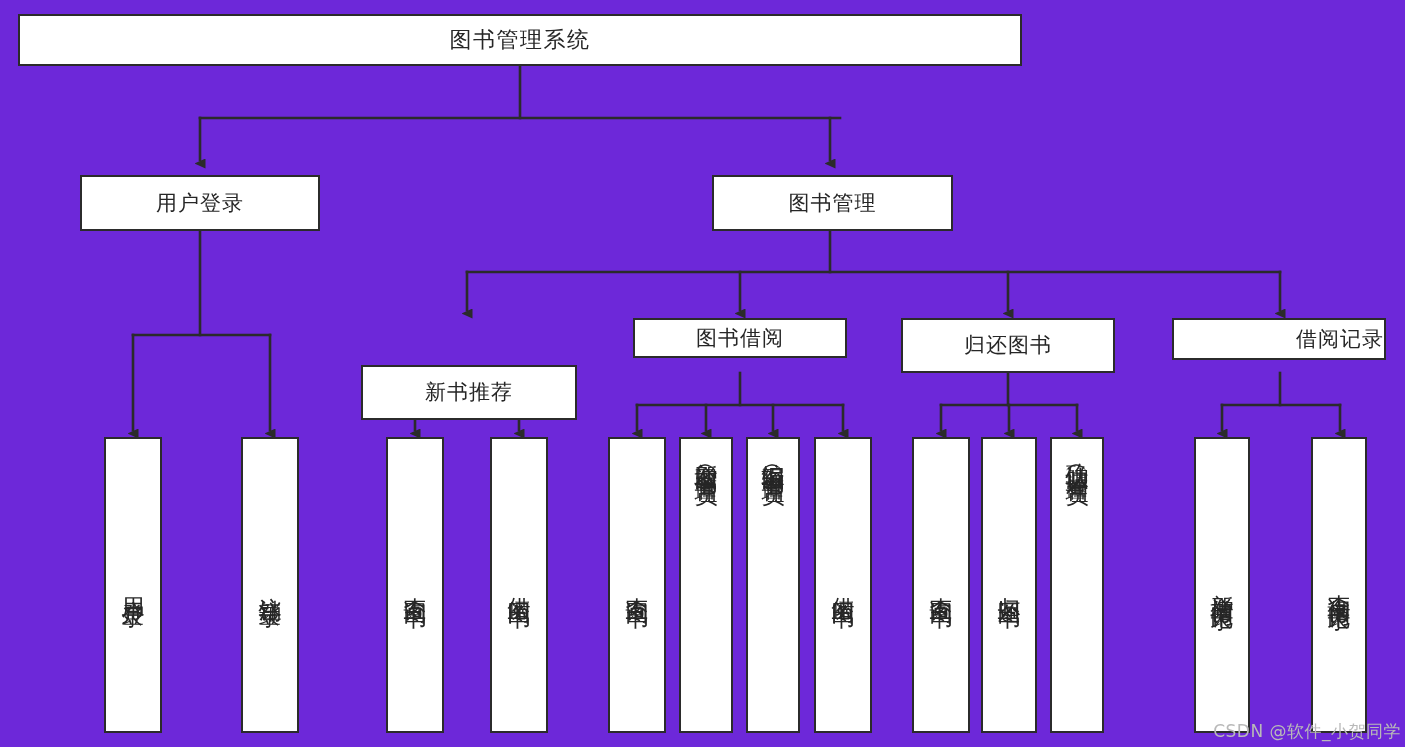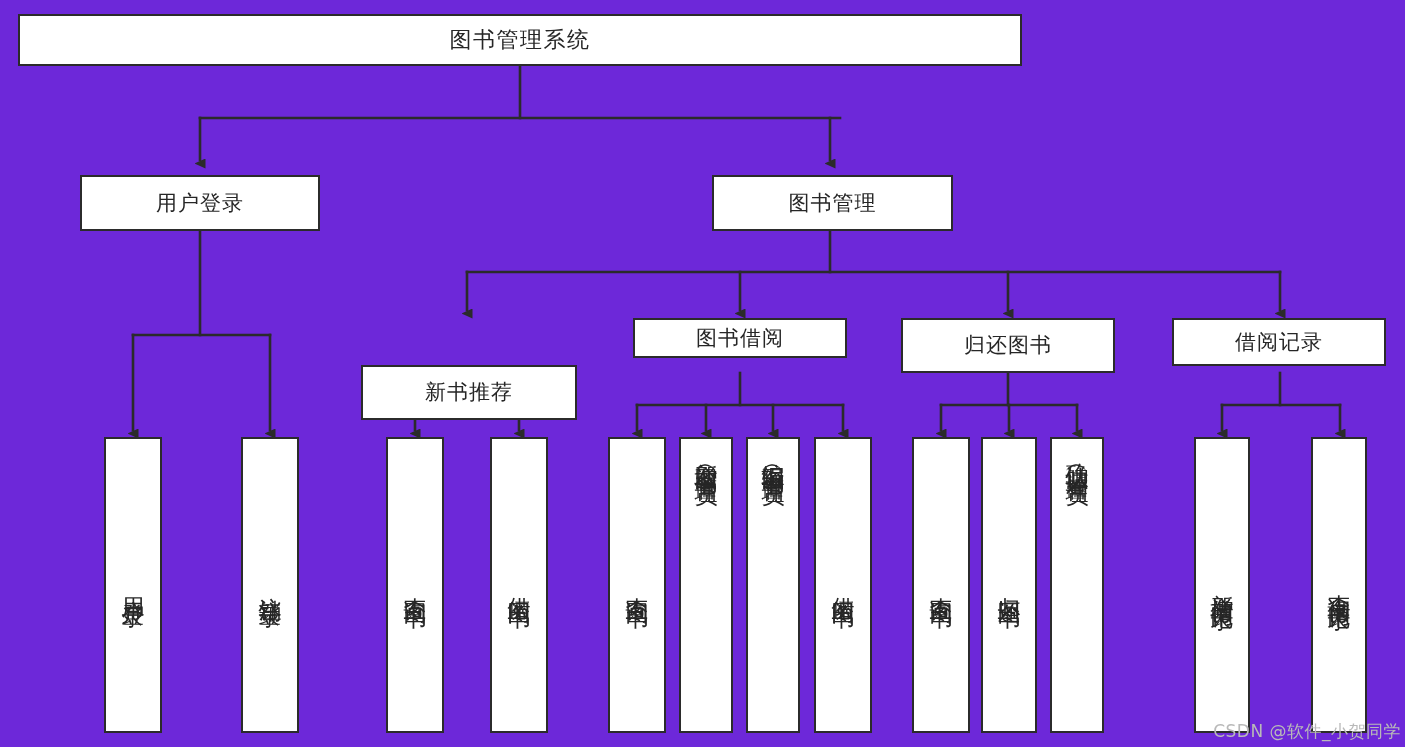--- a/index.html
+++ b/index.html
@@ -153,21 +153,21 @@
   </div>
 
   <div class="node horiz" style="left:633px; top:318px; width:214px; height:40px;align-items:center;">
     <span class="node-label">图书借阅</span>
   </div>
 
   <div class="node horiz" style="left:901px; top:318px; width:214px; height:55px;">
     <span class="node-label">归还图书</span>
   </div>
 
-  <div class="node horiz" style="left:1172px; top:318px; width:214px; height:48px;">
+  <div class="node horiz" style="left:1172px; top:318px; width:214px; height:42px;justify-content:flex-end;">
     <span class="node-label">借阅记录</span>
   </div>
 
   <div class="node vert centered" style="left:104px; top:437px; width:58px; height:296px;">
     <span class="node-label">用户登录</span>
   </div>
 
   <div class="node vert centered" style="left:241px; top:437px; width:58px; height:296px;">
     <span class="node-label">注销登录</span>
   </div>

